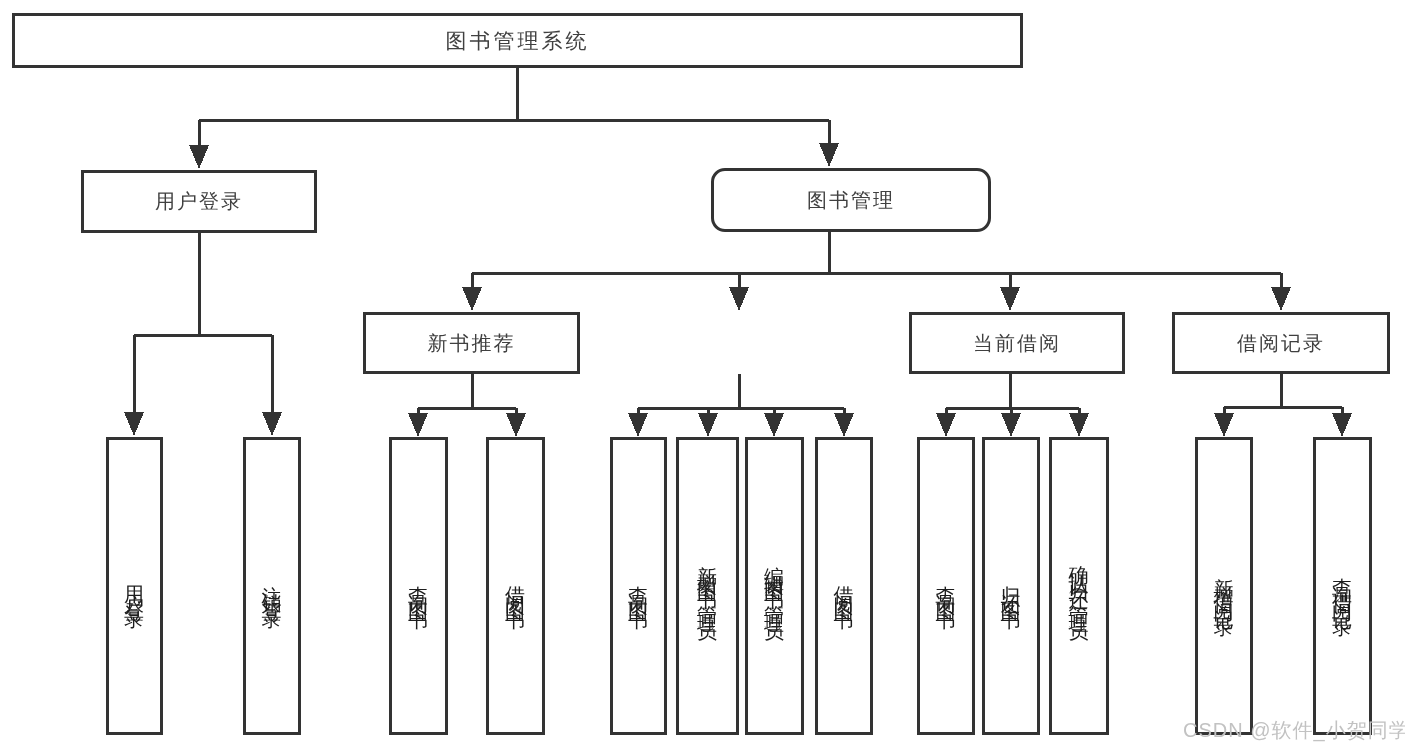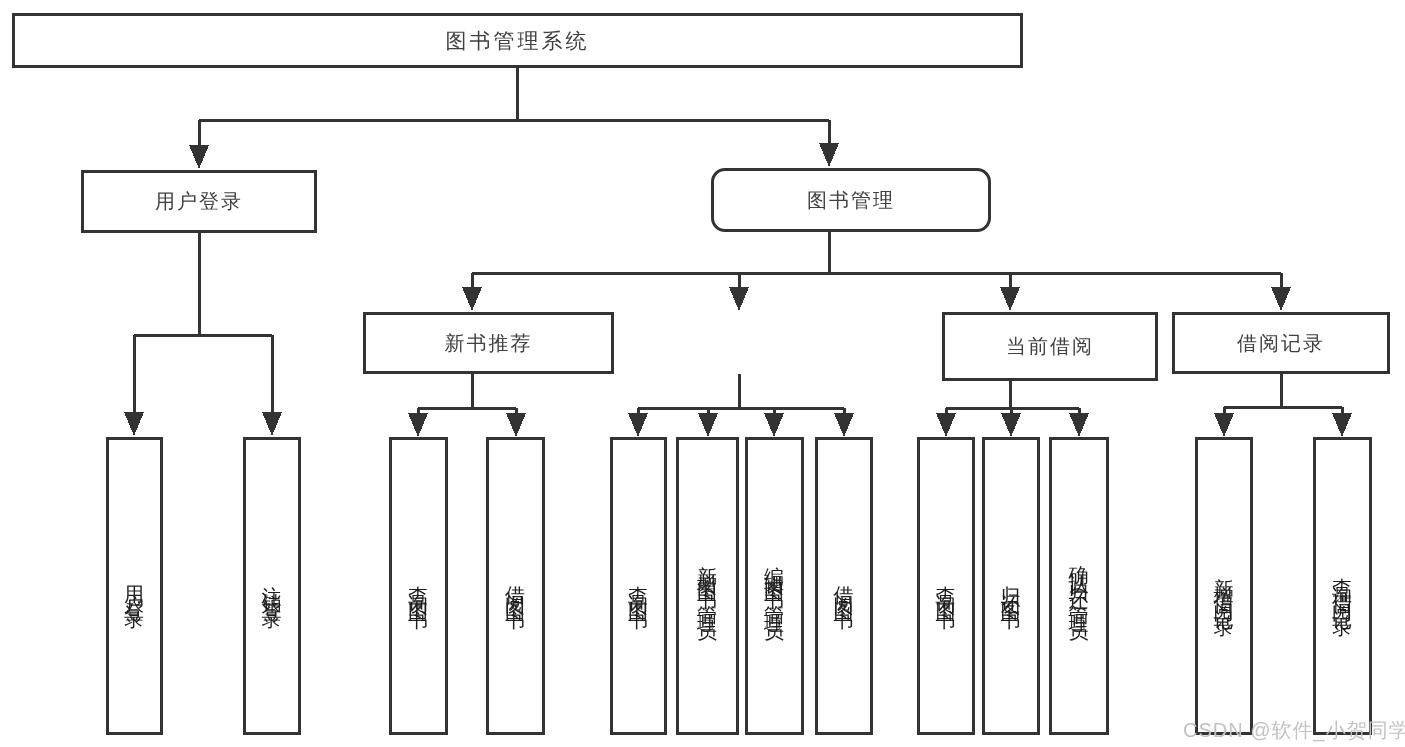--- a/index.html
+++ b/index.html
@@ -141,22 +141,22 @@
       <polygon points="1214,413 1234,413 1224,437"></polygon>
       <polygon points="1332,413 1352,413 1342,437"></polygon>
     </g>
   </svg>
 
   <div class="node title" style="left:12px; top:13px; width:1011px; height:55px;">图书管理系统</div>
 
   <div class="node" style="left:81px; top:170px; width:236px; height:63px;">用户登录</div>
   <div class="node" style="left:711px; top:168px; width:280px; height:64px;border-radius:14px;">图书管理</div>
 
-  <div class="node" style="left:363px; top:312px; width:251px; height:62px;">新书推荐</div>
-  <div class="node" style="left:942px; top:312px; width:216px; height:69px;">当前借阅</div>
+  <div class="node" style="left:363px; top:312px; width:217px; height:62px;">新书推荐</div>
+  <div class="node" style="left:909px; top:312px; width:216px; height:62px;">当前借阅</div>
   <div class="node" style="left:1172px; top:312px; width:218px; height:62px;">借阅记录</div>
 
   <div class="leaf" style="left:106px; width:57px;">
     <span class="vtext">用户登录</span>
   </div>
   <div class="leaf" style="left:243px; width:58px;">
     <span class="vtext">注销登录</span>
   </div>
 
   <div class="leaf" style="left:389px; width:59px;">

